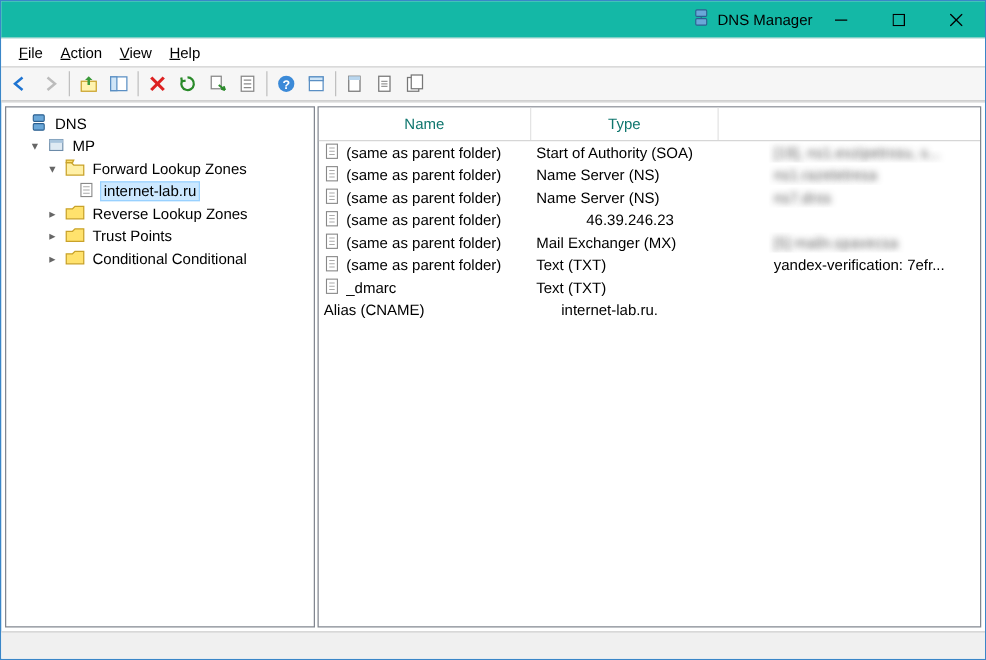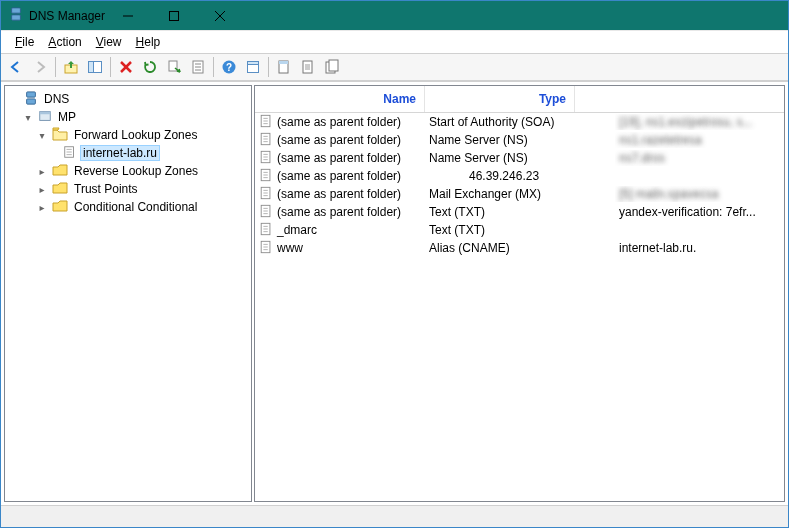--- a/index.html
+++ b/index.html
@@ -1,39 +1,39 @@
 <!DOCTYPE html>
 <html><head>
 <meta charset="utf-8">
 <style>
   * { box-sizing: border-box; }
   html, body { margin:0; padding:0; font-family: "Segoe UI", Tahoma, sans-serif; font-size:12px; color:#000; }
   .window { width:789px; height:528px; border:1px solid #3a86c8; background:#fff; display:flex; flex-direction:column; }
-  .titlebar { height:30px; display:flex; align-items:center; justify-content:flex-start; background:#0f766e; border-bottom:1px solid #e8e8e8; }
+  .titlebar { height:30px; display:flex; align-items:center; justify-content:flex-end; background:#14b8a6; border-bottom:1px solid #e8e8e8; }
   .titlebar-left { display:flex; align-items:center; gap:6px; padding-left:8px; }
   .titlebar-title { font-size:12px; }
   .titlebar-controls { display:flex; }
   .tb-btn { width:46px; height:30px; display:flex; align-items:center; justify-content:center; }
   .menubar { height:22px; display:flex; align-items:center; gap:2px; padding:0 8px; background:#fff; }
   .menu-item { padding:2px 6px; }
   .menu-item .u { text-decoration:underline; }
   .toolbar { height:28px; border-top:1px solid #d0d0d0; border-bottom:1px solid #d0d0d0; background:#f6f6f6; display:flex; align-items:center; gap:2px; padding:0 4px; }
   .tb-icon { width:22px; height:22px; display:flex; align-items:center; justify-content:center; border:1px solid transparent; }
   .tb-sep { width:1px; height:20px; background:#c0c0c0; margin:0 2px; }
   .body { flex:1; display:flex; border-top:1px solid #d0d0d0; min-height:0; }
   .tree-pane { width:248px; border:1px solid #828790; margin:3px 1px 3px 3px; overflow:auto; background:#fff; }
   .list-pane { flex:1; border:1px solid #828790; margin:3px 3px 3px 1px; overflow:hidden; background:#fff; display:flex; flex-direction:column; }
   .tree { padding:4px 2px; }
   .tree-row { display:flex; align-items:center; height:18px; gap:3px; white-space:nowrap; }
   .tree-exp { width:14px; text-align:center; color:#666; font-size:10px; cursor:default; }
   .tree-label { padding:1px 3px; }
   .tree-row.selected .tree-label { background:#cce8ff; border:1px solid #99d1ff; padding:0 2px; }
   .folder-icon { width:16px; height:14px; }
   .list-header { display:flex; border-bottom:1px solid #d6d6d6; background:#fff; }
-  .col-h { padding:6px 8px; border-right:1px solid #e4e4e4; font-weight:bold; color:#1d4ed8; text-align:right; position:relative; }
+  .col-h { padding:6px 8px; border-right:1px solid #e4e4e4; font-weight:normal; color:#0f766e; text-align:center; position:relative; }
   .col-name { width:170px; }
   .col-type { width:150px; }
   .col-data { flex:1; }
   .list-body { flex:1; overflow:auto; }
   .lrow { display:flex; align-items:center; height:18px; }
   .lrow .c { padding:1px 4px; white-space:nowrap; overflow:hidden; text-overflow:ellipsis; }
   .lrow .c-name { width:170px; display:flex; align-items:center; gap:4px; }
   .lrow .c-type { width:150px; }
   .lrow .c-data { flex:1;margin-left:40px; }
   .rec-icon { width:14px; height:14px; flex:none; }
@@ -322,29 +322,20 @@
                   <rect x="2.5" y="1.5" width="10" height="13" fill="#fff" stroke="#888"></rect>
                   <line x1="5" y1="5" x2="10" y2="5" stroke="#aaa"></line>
                   <line x1="5" y1="8" x2="10" y2="8" stroke="#aaa"></line>
                   <line x1="5" y1="11" x2="10" y2="11" stroke="#aaa"></line>
                 </svg></span>
               <span>_dmarc</span>
             </div>
             <div class="c c-type">Text (TXT)</div>
           </div>
           <div class="lrow">
-            <div class="c c-name">
-              <span><svg class="rec-icon" viewBox="0 0 16 16">
-                  <rect x="2.5" y="1.5" width="10" height="13" fill="#fff" stroke="#888"></rect>
-                  <line x1="5" y1="5" x2="10" y2="5" stroke="#aaa"></line>
-                  <line x1="5" y1="8" x2="10" y2="8" stroke="#aaa"></line>
-                  <line x1="5" y1="11" x2="10" y2="11" stroke="#aaa"></line>
-                </svg></span>
-              <span>www</span>
-            </div>
             <div class="c c-type">Alias (CNAME)</div>
             <div class="c c-data">internet-lab.ru.</div>
           </div>
         </div>
     </div>
   </div>
 
   <div class="statusbar"></div>
 </div>
 

